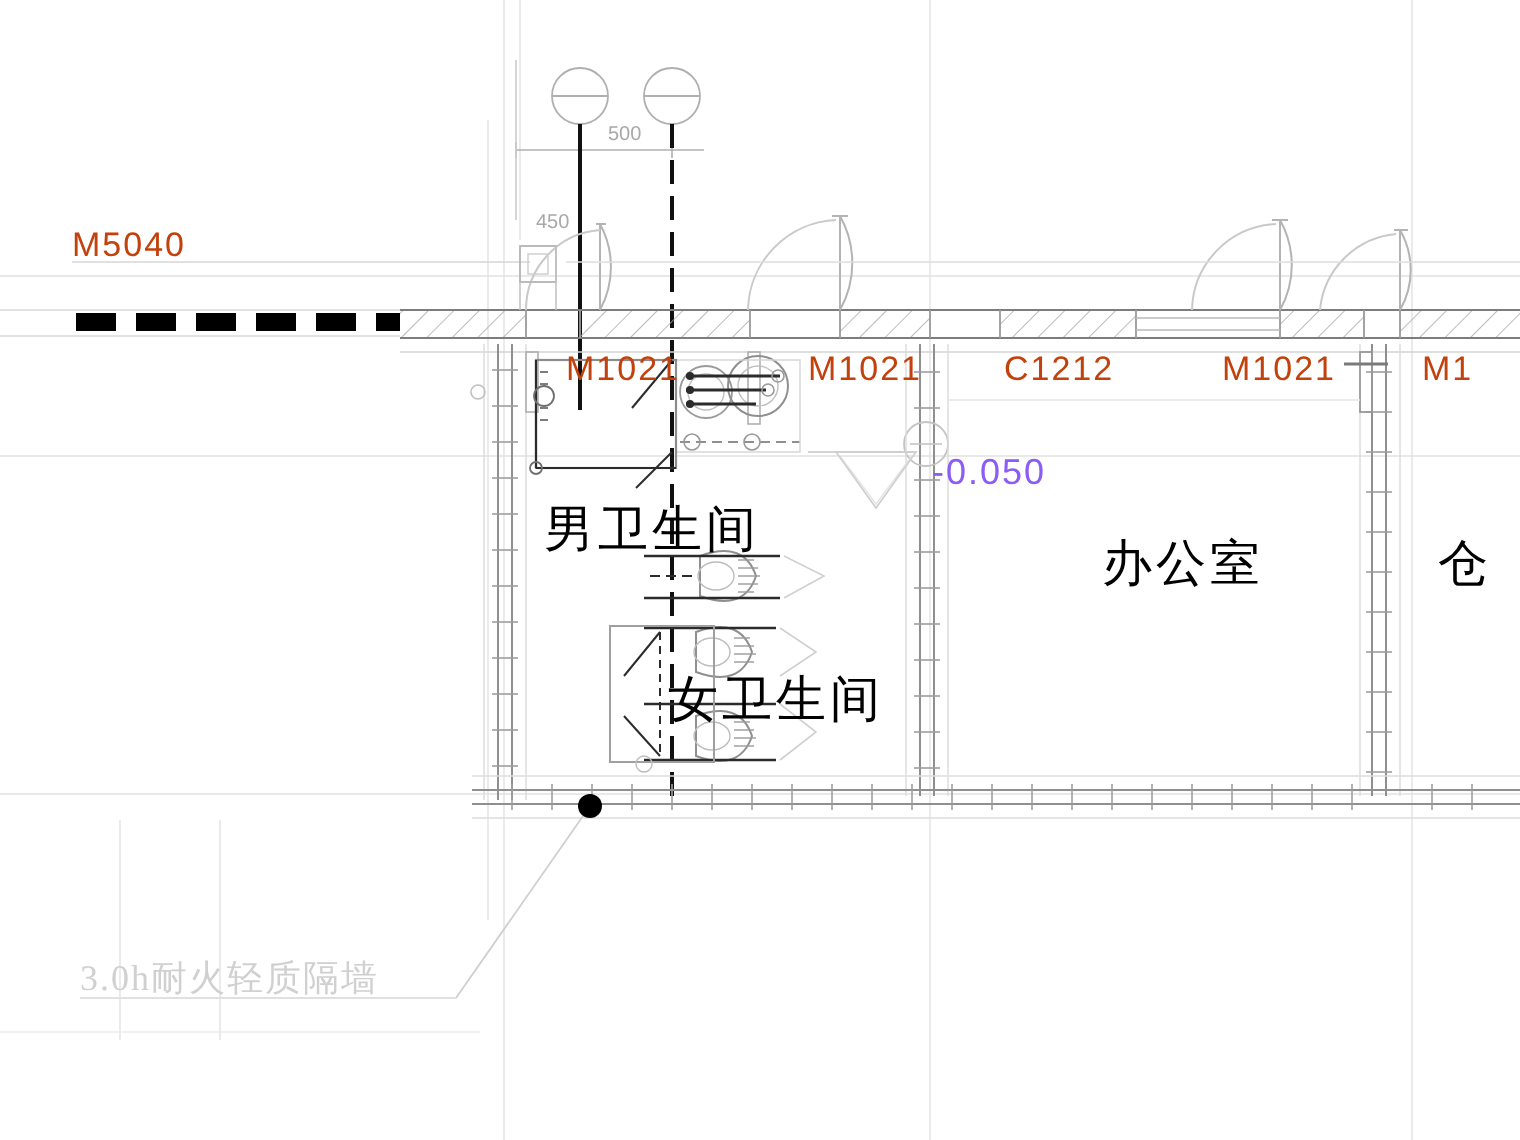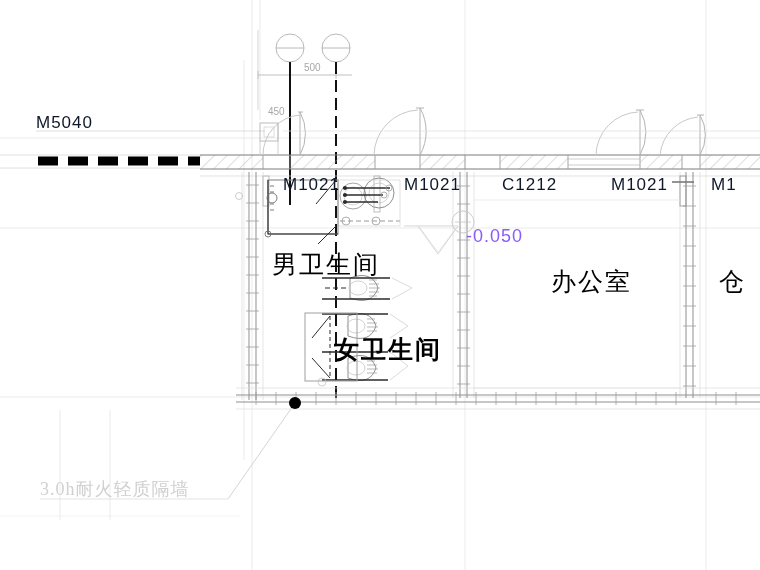--- a/index.html
+++ b/index.html
@@ -22,21 +22,21 @@
     top: 0;
     left: 0;
     display: block;
   }
   .lbl {
     position: absolute;
     white-space: nowrap;
     font-family: "Liberation Sans", sans-serif;
   }
   .lbl-cad {
-    color: #0f172a;
+    color: #c2410c;
     font-size: 17px;
     letter-spacing: 1px;
   }
   .lbl-room {
     color: #000000;
     font-size: 25px;
     letter-spacing: 2px;
     font-family: "DejaVu Sans", sans-serif;
   }
   .lbl-dim {
@@ -425,21 +425,21 @@
   <div class="lbl lbl-cad" style="left:502px; top:175px;">C1212</div>
 
   <div class="lbl lbl-cad" style="left:611px; top:175px;">M1021</div>
 
   <div class="lbl lbl-cad" style="left:711px; top:175px;">M1</div>
 
   <div class="lbl lbl-elev" style="left:466px; top:226px;">-0.050</div>
 
   <div class="lbl lbl-room" style="left:272px; top:248px;">男卫生间</div>
 
-  <div class="lbl lbl-room" style="left:334px; top:333px;font-weight:bold;">女卫生间</div>
+  <div class="lbl lbl-room" style="left:334px; top:333px;">女卫生间</div>
 
   <div class="lbl lbl-room" style="left:551px; top:265px;text-align:center;">办公室</div>
 
   <div class="lbl lbl-room" style="left:719px; top:265px; overflow:hidden; width:41px;">仓</div>
 
   <div class="lbl lbl-note" style="left:40px; top:477px;">3.0h耐火轻质隔墙</div>
 
 </div>
 
 </body></html>

